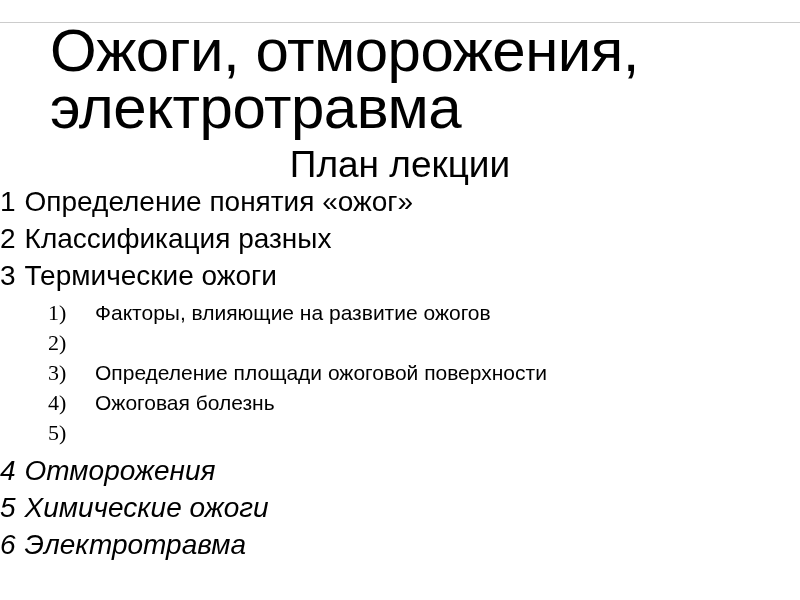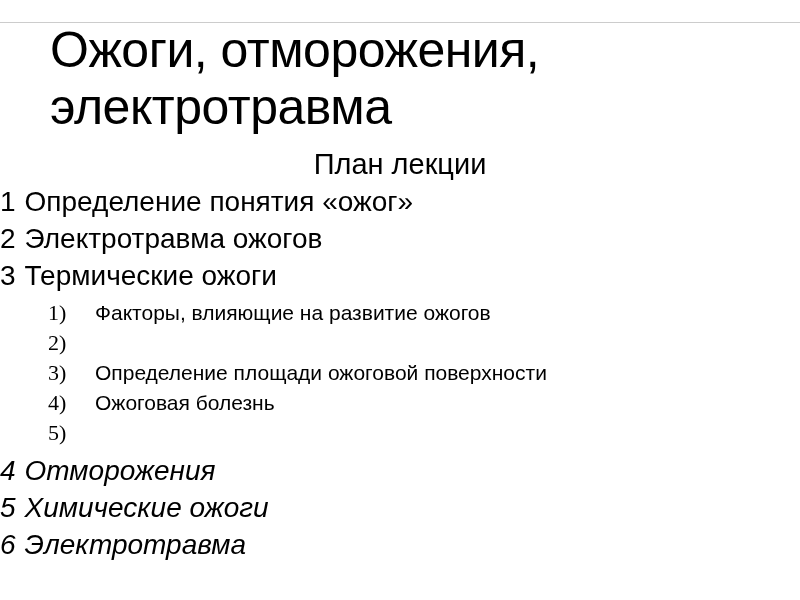--- a/index.html
+++ b/index.html
@@ -14,29 +14,29 @@
     box-sizing: border-box;
   }
   .top-rule {
     position: absolute;
     top: 0; left: 0;
     width: 800px; height: 1px;
     background: #cccccc;
   }
   .slide-title {
     margin: 22px 0 0 50px;
-    font-size: 50px;
+    font-size: 60px;
     line-height: 57px;
     letter-spacing: -0.5px;
     white-space: nowrap;
   }
   .plan-heading {
     margin-top: 10px;
     text-align: center;
-    font-size: 29px;
+    font-size: 37px;
     line-height: 37px;
   }
   .main-item {
     font-size: 28px;
     line-height: 37px;
     white-space: nowrap;
   }
   .main-item .item-num { margin-right: 9px; }
   .sub-list { margin-top: 4px; }
   .sub-item {
@@ -62,21 +62,21 @@
 
   <div class="slide-title">
     <div>Ожоги, отморожения,</div>
     <div>электротравма</div>
   </div>
 
   <div class="plan-heading">План лекции</div>
 
   <div class="items-top">
     <div class="main-item"><span class="item-num">1</span><span>Определение понятия «ожог»</span></div>
-    <div class="main-item"><span class="item-num">2</span><span>Электротравма ожогов</span></div>
+    <div class="main-item"><span class="item-num">2</span><span>Классификация разных</span></div>
     <div class="main-item"><span class="item-num">3</span><span>Термические ожоги</span></div>
   </div>
 
   <div class="sub-list">
     <div class="sub-item">
         <span class="sub-num">1)</span>
         <span>Факторы, влияющие на развитие ожогов</span>
       </div>
     <div class="sub-item">
         <span class="sub-num">2)</span>

